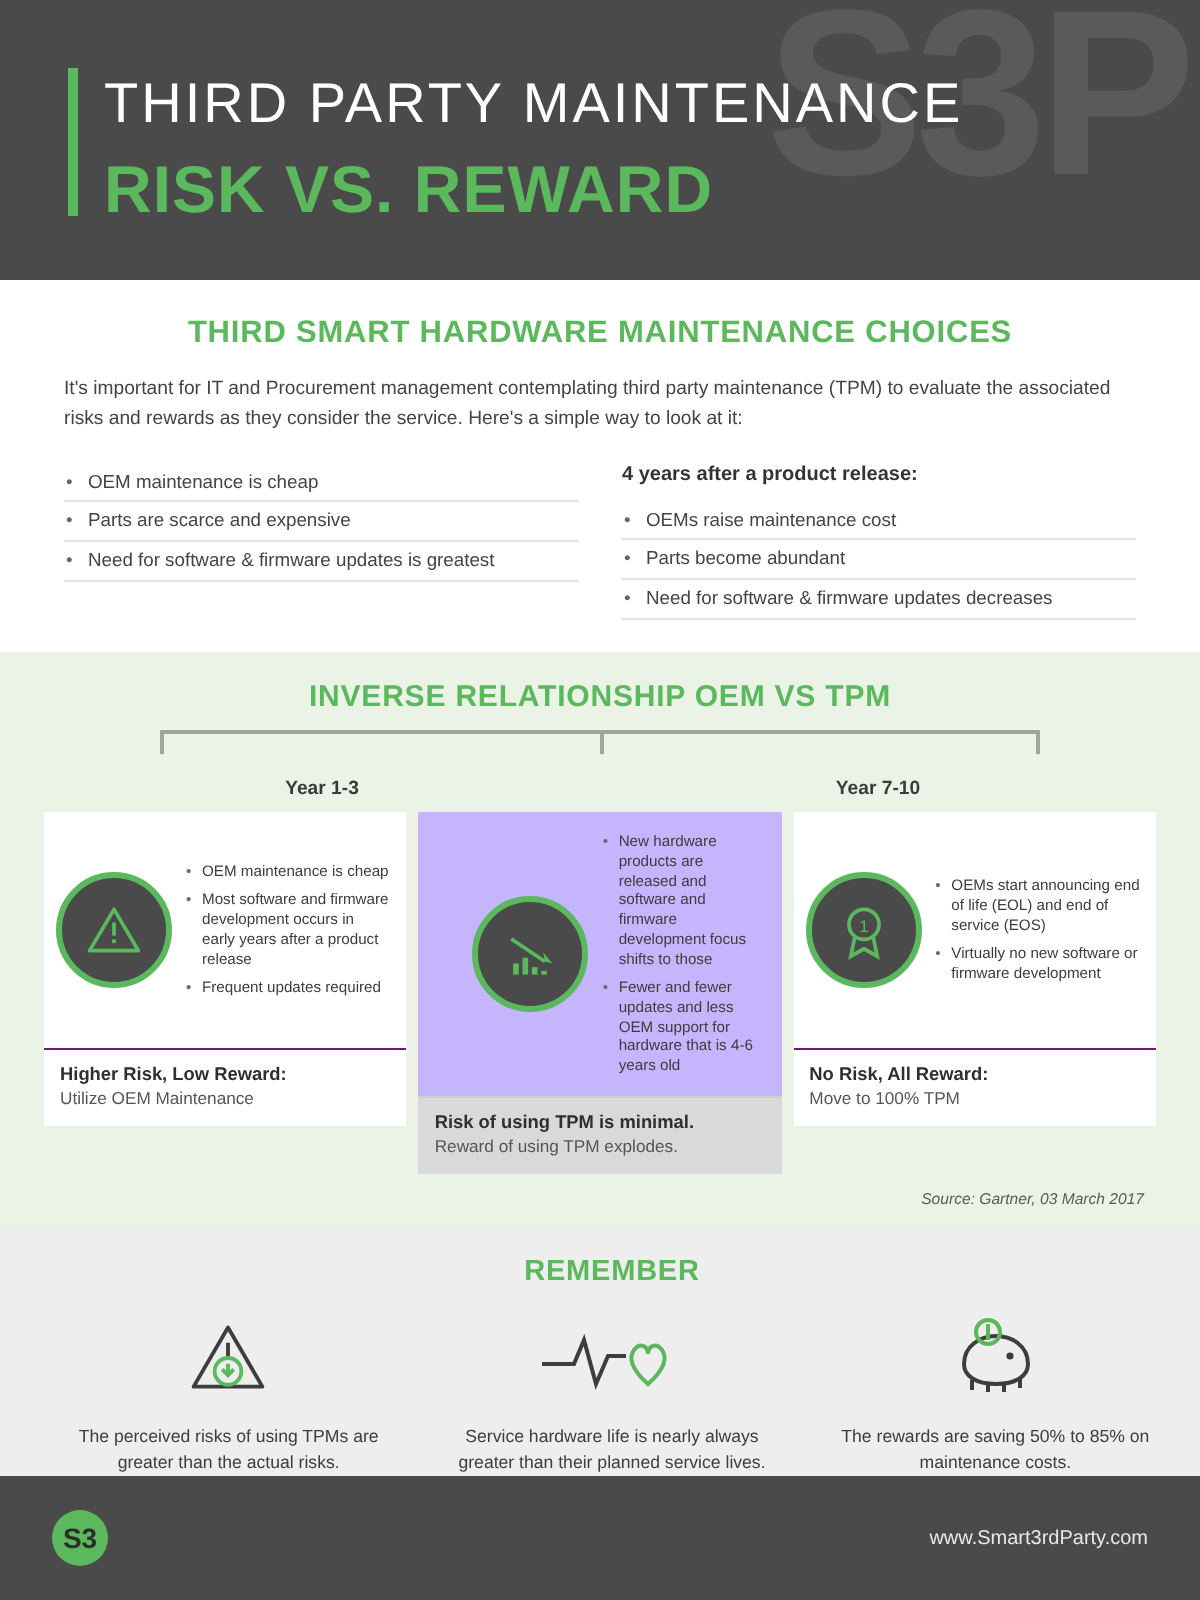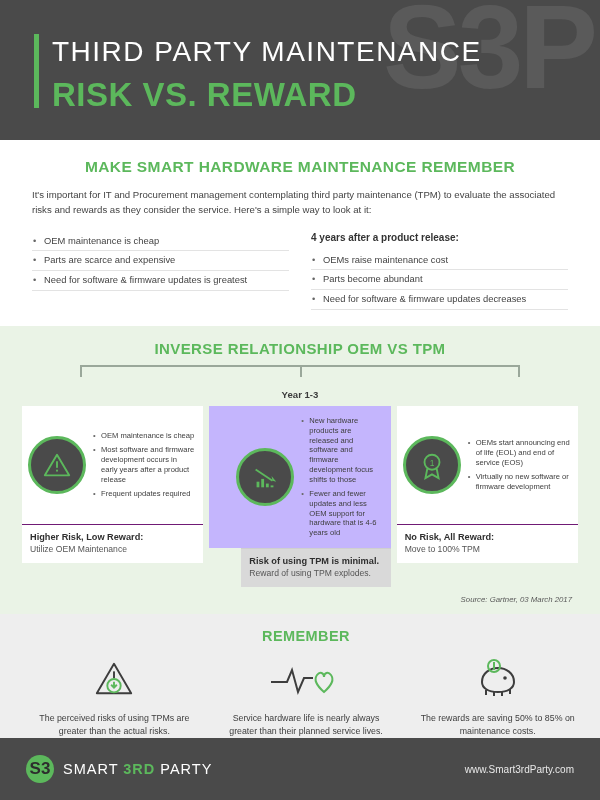--- a/index.html
+++ b/index.html
@@ -80,21 +80,21 @@
     display:flex;align-items:center;justify-content:center;
   }
   .panel ul{margin:0;padding:0;list-style:none;}
   .panel li{
     font-size:7.6px;line-height:1.3;color:#3d3d3d;padding:2px 0 2px 8px;position:relative;
   }
   .panel li:before{content:"•";position:absolute;left:0;top:2px;color:#6a6a6a;}
   .panel .foot{
     background:#ffffff;padding:7px 8px 9px 8px;border-top:1px solid #701a75;
   }
-  .panel.mid .foot{background:#d9d9d9;border-top:1px solid #cfcfcf;margin-left:32px;}
+  .panel.mid .foot{background:#d9d9d9;border-top:1px solid #cfcfcf;}
   .panel .foot .t{font-size:9.2px;font-weight:bold;color:#2f2f2f;}
   .panel .foot .s{font-size:8.6px;color:#555;margin-top:2px;}
   .source{
     text-align:right;font-size:7.8px;font-style:italic;color:#5a5a5a;
     margin:8px 6px 0 0;
   }
 
   
   .sec3{background:#eeeeee;padding:14px 14px 18px 26px;}
   .sec3 .sec-title{font-size:14.5px;margin-bottom:10px;}
@@ -106,40 +106,40 @@
   
   .footer{
     position:absolute;left:0;bottom:0;width:600px;height:62px;background:#4a4a4a;
     display:flex;align-items:center;justify-content:space-between;
     padding:0 26px;box-sizing:border-box;
   }
   .footer .brand{display:flex;align-items:center;gap:9px;}
   .footer .logo{
     width:28px;height:28px;border-radius:50%;background:#5cb85c;
     display:flex;align-items:center;justify-content:center;
-    color:#2d2d2d;font-weight:bold;font-size:17px;
+    color:#2d2d2d;font-weight:bold;font-size:14px;
   }
   .footer .bt{font-size:14.5px;letter-spacing:1px;color:#ffffff;}
   .footer .bt .g{color:#5cb85c;font-weight:bold;}
   .footer .url{font-size:10px;color:#e8e8e8;}
 </style>
 </head>
 <body>
 
 <div class="page">
 
   <div class="header">
     <div class="watermark">S3P</div>
     <div class="bar"></div>
     <div class="title1">THIRD PARTY MAINTENANCE</div>
     <div class="title2">RISK VS. REWARD</div>
   </div>
 
   <div class="sec1">
-    <div class="sec-title">MAKE SMART HARDWARE MAINTENANCE REMEMBER</div>
+    <div class="sec-title">THIRD SMART HARDWARE MAINTENANCE CHOICES</div>
     <div class="intro">It's important for IT and Procurement management contemplating third party maintenance (TPM) to evaluate the associated risks and rewards as they consider the service. Here's a simple way to look at it:</div>
     <div class="cols">
       <div class="col">
         <ul>
           <li>OEM maintenance is cheap</li>
           <li>Parts are scarce and expensive</li>
           <li>Need for software &amp; firmware updates is greatest</li>
         </ul>
       </div>
       <div class="col">
@@ -158,20 +158,21 @@
 
     <div class="bracket">
       <div class="hline"></div>
       <div class="tick t1"></div>
       <div class="tick t2"></div>
       <div class="tick t3"></div>
     </div>
 
     <div class="years">
       <div>Year 1-3</div>
+      <div>Year 7-10</div>
     </div>
 
     <div class="panels">
 
       <div class="panel">
         <div class="body">
           <div class="badge">
             <svg width="30" height="30" viewBox="0 0 32 32" aria-hidden="true">
               <path d="M16 5 L29 27 H3 Z" fill="none" stroke="#5cb85c" stroke-width="2" stroke-linejoin="round"></path>
               <rect x="15" y="12" width="2" height="7" fill="#5cb85c"></rect>
@@ -276,18 +277,17 @@
         </div>
         <p>The rewards are saving 50% to 85% on maintenance costs.</p>
       </div>
 
     </div>
   </div>
 
   <div class="footer">
     <div class="brand">
       <div class="logo">S3</div>
-      <div class="bt"><span>SMART </span><span class="g">3RD</span><span> PARTY</span></div>
     </div>
     <div class="url">www.Smart3rdParty.com</div>
   </div>
 
 </div>
 
 </body></html>

